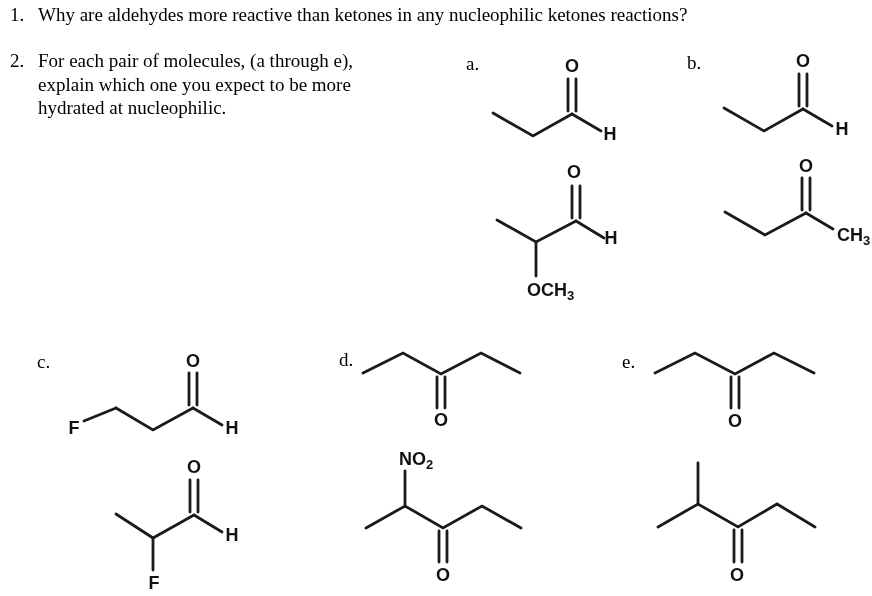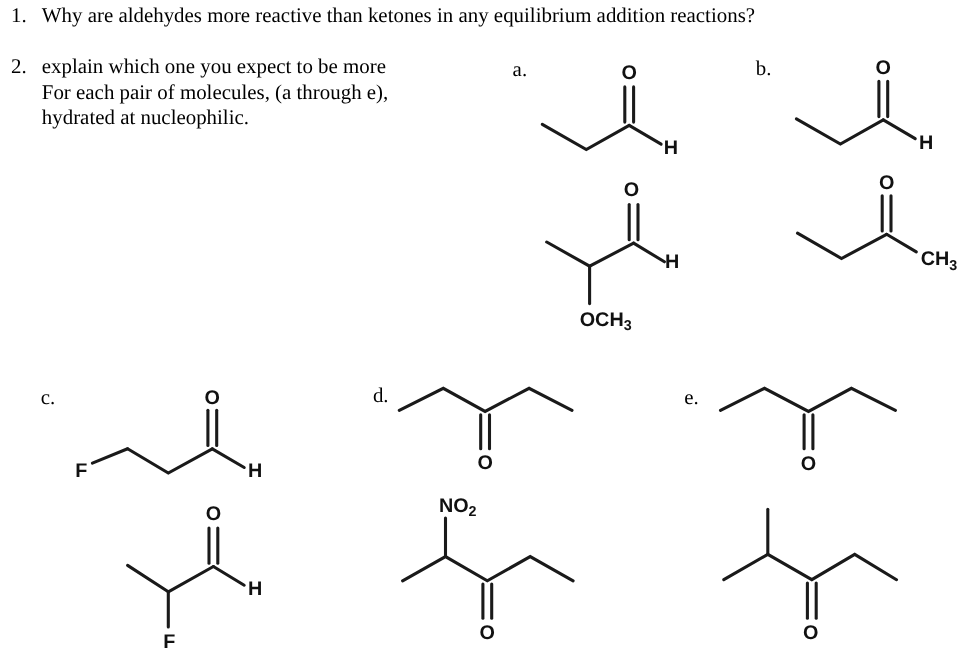--- a/index.html
+++ b/index.html
@@ -45,28 +45,28 @@
   }
   .sub { font-size: 13px; }
 </style>
 </head>
 <body>
 
 <div class="page">
 
   <div class="question" style="left:10px; top:3px; width:760px;">
     <span class="qnum">1.</span>
-    <span class="qtext">Why are aldehydes more reactive than ketones in any equilibrium addition reactions?</span>
+    <span class="qtext">Why are aldehydes more reactive than ketones in any nucleophilic ketones reactions?</span>
   </div>
 
   <div class="question" style="left:10px; top:49px; width:400px;">
     <span class="qnum">2.</span>
     <span class="qtext">
+      <span>For each pair of molecules, (a through e),</span>
       <span>explain which one you expect to be more</span>
-      <span>For each pair of molecules, (a through e),</span>
       <span>hydrated at nucleophilic.</span>
     </span>
   </div>
 
   <div class="pair-label" style="left:466px; top:54px;">a.</div>
   <div class="pair-label" style="left:687px; top:53px;">b.</div>
   <div class="pair-label" style="left:37px;  top:352px;">c.</div>
   <div class="pair-label" style="left:339px; top:350px;">d.</div>
   <div class="pair-label" style="left:622px; top:352px;">e.</div>
 

